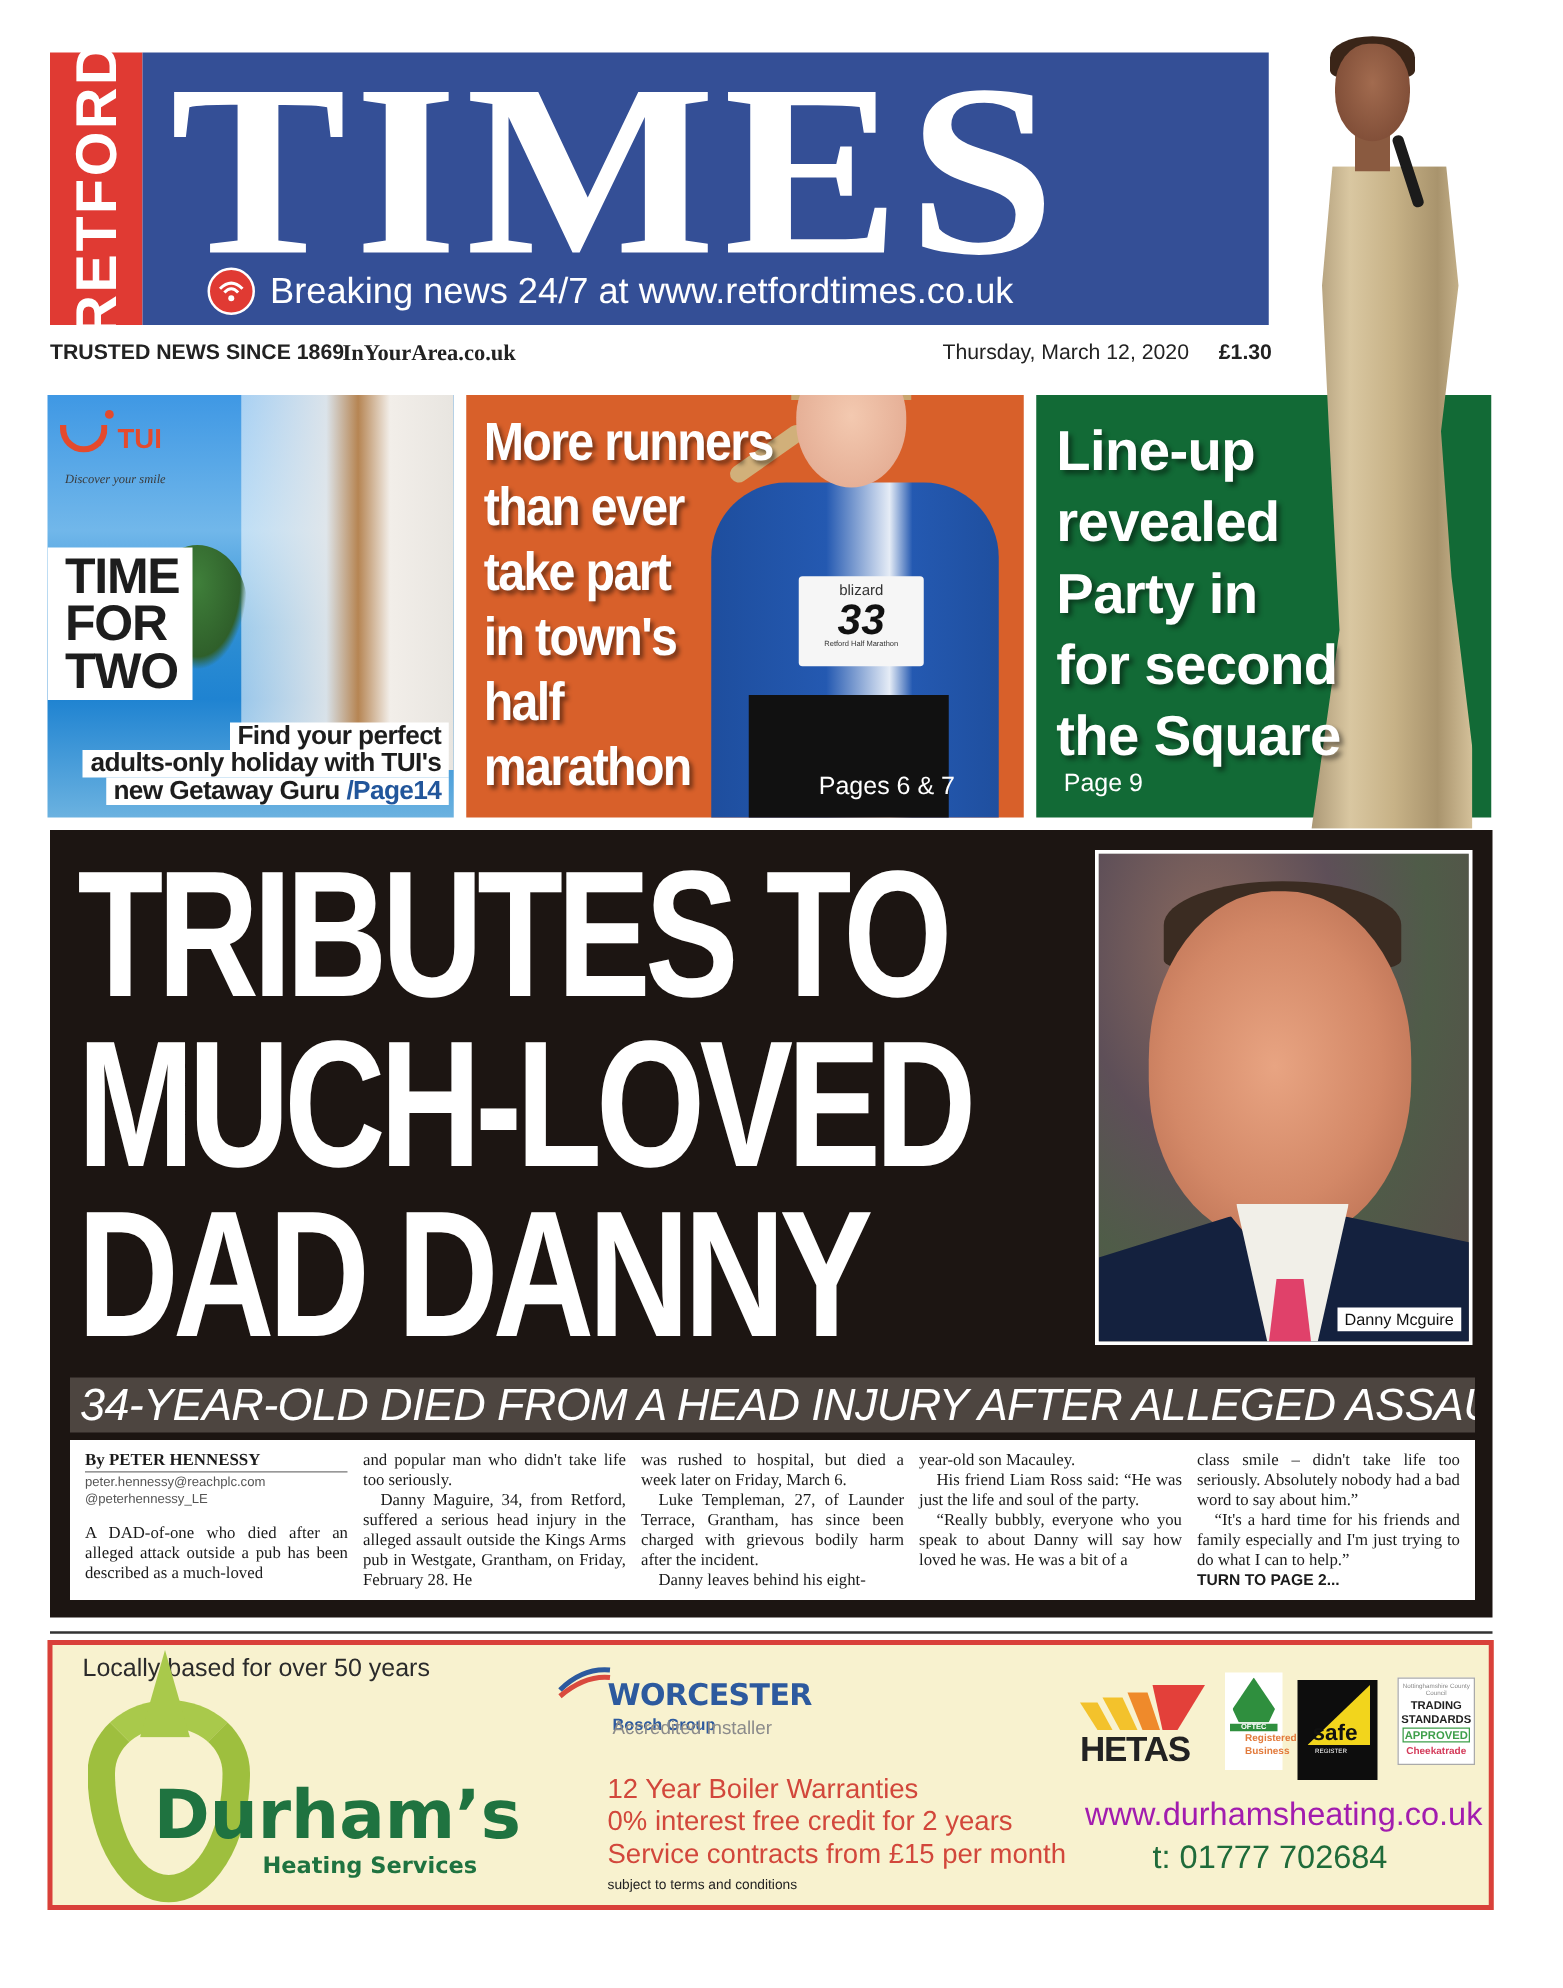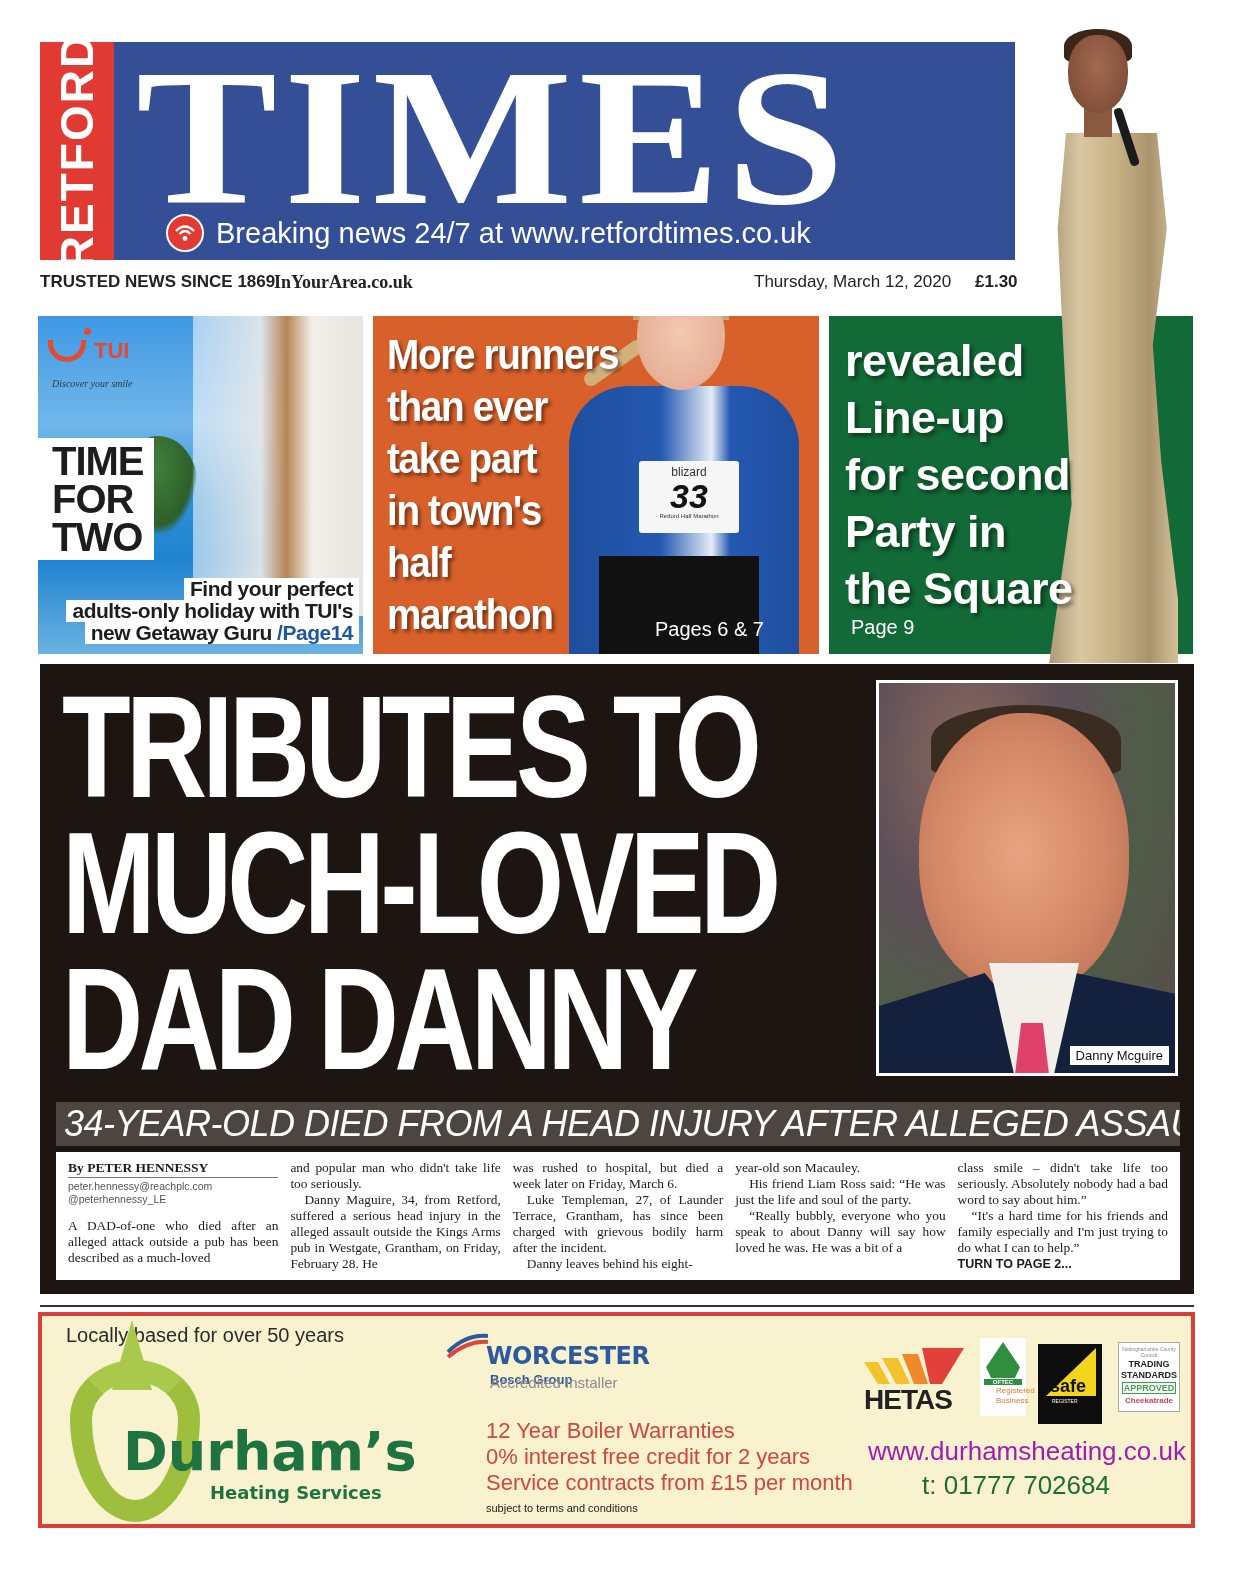--- a/index.html
+++ b/index.html
@@ -134,21 +134,21 @@
     font-family: "Liberation Sans Narrow", "Liberation Sans", sans-serif; }
   .ad-terms { position: absolute; left: 444px; top: 186px; color: #222; font-size: 11px; font-family: "Liberation Sans Narrow", "Liberation Sans", sans-serif; }
   .ad-logos { position: absolute; left: 816px; top: 22px; width: 330px; height: 82px; }
   .logo-hetas { position: absolute; left: 0; top: 4px; width: 110px; height: 74px; }
   .hetas-bars { position: absolute; left: 6px; top: 6px; width: 100px; height: 36px; }
   .hetas-txt { position: absolute; left: 6px; top: 42px; font-weight: 700; font-size: 28px; color: #222; letter-spacing: -1px;
     font-family: "Liberation Sans Narrow", "Liberation Sans", sans-serif; }
   .logo-oftec { position: absolute; left: 122px; top: 0; width: 46px; height: 78px; background: #fff; text-align: center; }
   .oftec-shield { width: 34px; height: 36px; margin: 4px auto 0; background: #2f8f3e; clip-path: polygon(50% 0, 100% 70%, 85% 100%, 15% 100%, 0 70%); }
   .oftec-lbl { font-size: 6px; color: #fff; background: #2f8f3e; margin: 1px 4px; font-weight: 700; }
-  .oftec-reg { font-size: 8px; color: #e27a3b; line-height: 10px; font-weight: 400; margin-left: 16px; }
+  .oftec-reg { font-size: 8px; color: #e27a3b; line-height: 10px; font-weight: 700; margin-left: 16px; }
   .logo-gas { position: absolute; left: 180px; top: 6px; width: 64px; height: 80px; background: #0d0d0d; }
   .gas-tri { position: absolute; left: 8px; top: 4px; width: 50px; height: 48px; background: #f2d51c; clip-path: polygon(100% 0, 100% 100%, 0 100%); }
   .gas-txt { position: absolute; left: 12px; top: 32px; font-weight: 700; font-size: 18px; color: #111; }
   .gas-reg { position: absolute; left: 14px; top: 54px; font-size: 5px; color: #fff; }
   .logo-ts { position: absolute; left: 260px; top: 4px; width: 62px; height: 70px; background: #fff; border: 1px solid #aaa; text-align: center; }
   .ts-top { font-size: 5px; color: #888; padding-top: 3px; }
   .ts-main { font-weight: 700; font-size: 9px; line-height: 9px; color: #222; margin-top: 2px; }
   .ts-appr { margin: 2px 3px; border: 1px solid #3e9f4a; color: #3e9f4a; font-size: 9px; font-weight: 700; }
   .ts-cheek { font-size: 8px; font-weight: 700; color: #d43b5a; }
   .ad-url { position: absolute; left: 826px; top: 120px; color: #a21caf; font-size: 26px; font-family: "Liberation Sans Narrow", "Liberation Sans", sans-serif; }
@@ -222,24 +222,24 @@
     <div>take part</div>
     <div>in town's</div>
     <div>half</div>
     <div>marathon</div>
   </div>
   <div class="run-pages">Pages 6 &amp; 7</div>
 </section>
 
 <section class="promo promo-party">
   <div class="party-headline">
+    <div>Line-up</div>
     <div>revealed</div>
-    <div>Line-up</div>
+    <div>Party in</div>
     <div>for second</div>
-    <div>Party in</div>
     <div>the Square</div>
   </div>
   <div class="party-page">Page 9</div>
 </section>
 
 <div class="singer">
   <div class="singer-dress"></div>
   <div class="singer-neck"></div>
   <div class="singer-hair"></div>
   <div class="singer-head"></div>

